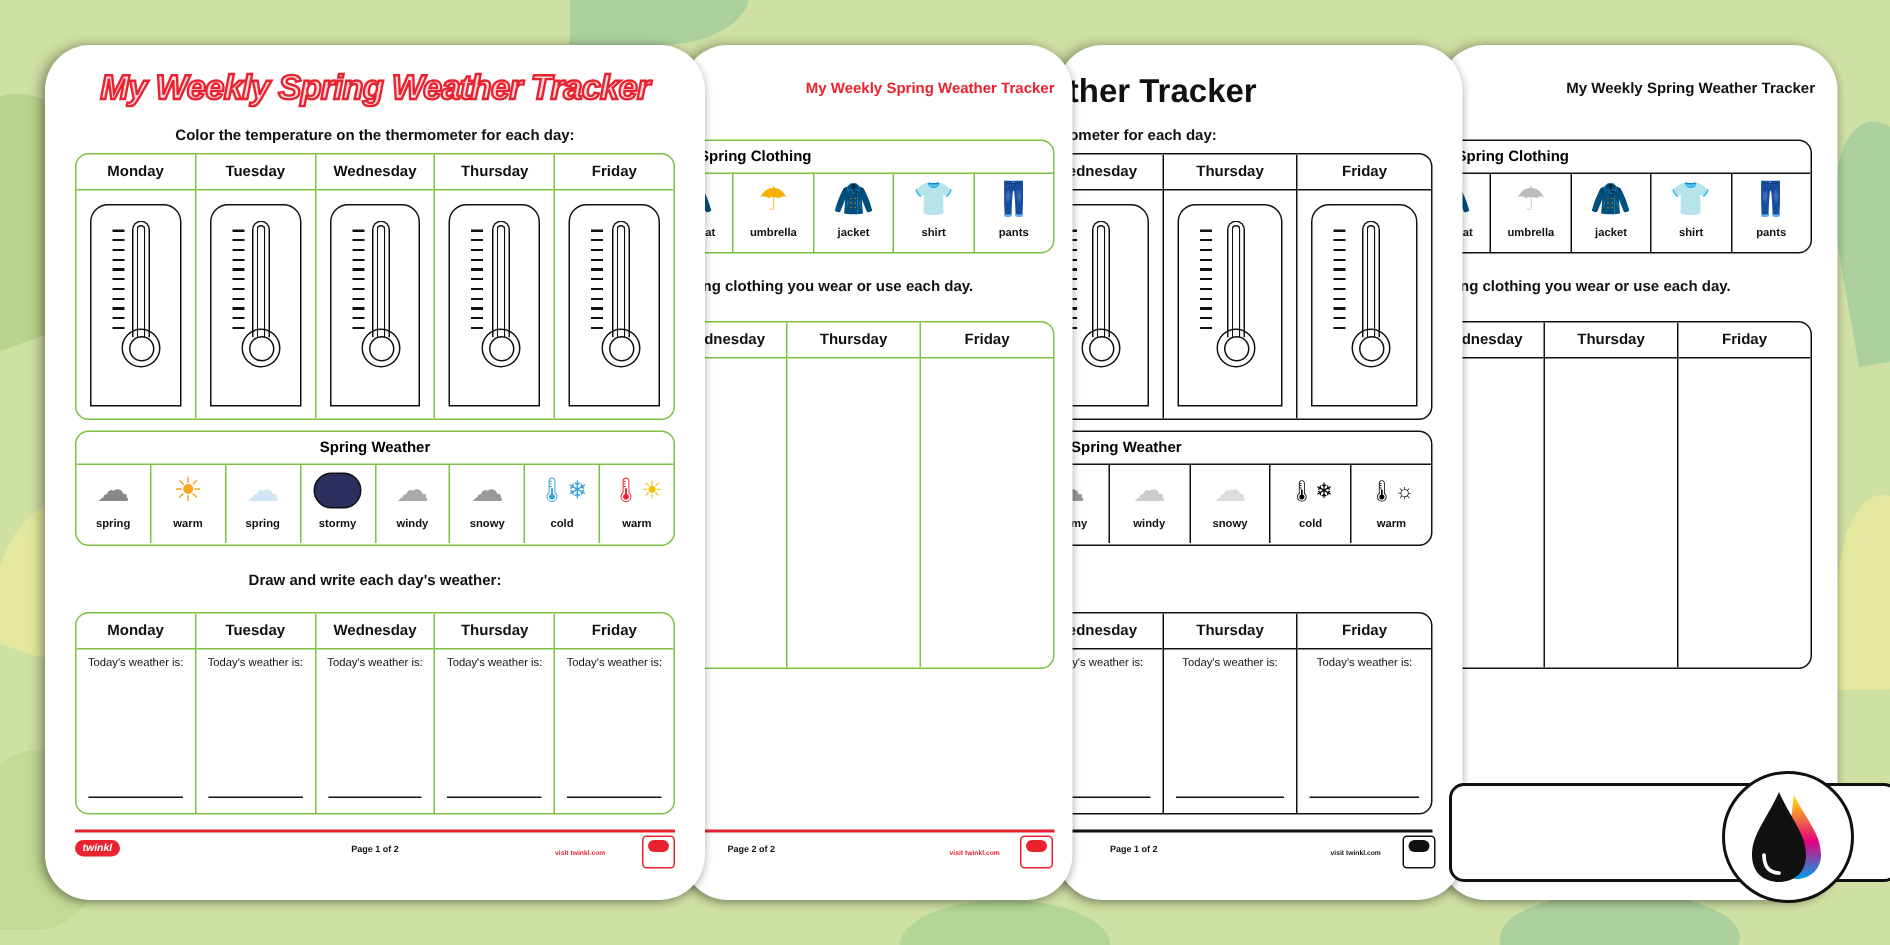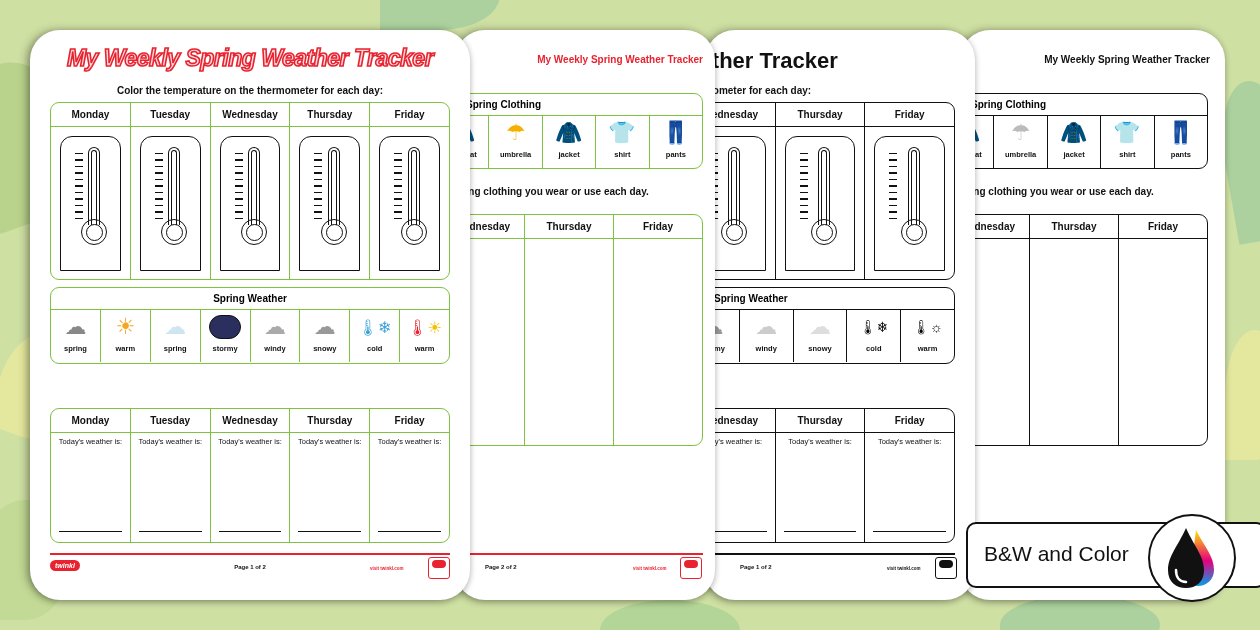--- a/index.html
+++ b/index.html
@@ -183,20 +183,21 @@
           <div class="wx-icon" style="font-size:16px;color:#3aa0d8">🌡❄</div>
           <div class="wx-label">cold</div>
         </div>
       <div class="col wx-cell">
           <div class="wx-icon" style="font-size:16px;color:#e8232f">🌡<span style="color:#f5c000">☀</span></div>
           <div class="wx-label">warm</div>
         </div>
     </div>
   </div>
 
+  <div class="sub" style="left:0;right:0;top:352px">Draw and write each day's weather:</div>
 
   <div class="box" style="left:20px;top:378px;width:400px;height:135px">
     <div class="grid" style="height:100%">
       <div class="col">
           <div class="hdr">Monday</div>
           <div class="today">Today's weather is:</div>
           <div class="line"></div>
         </div>
       <div class="col">
           <div class="hdr">Tuesday</div>
@@ -394,21 +395,20 @@
           <div class="hdr">Thursday</div>
         </div>
       <div class="col">
           <div class="hdr">Friday</div>
         </div>
     </div>
   </div>
 </div>
 
 <div class="badge">
-  <div class="badge-text">B&amp;W and Color</div>
   <div class="badge-circle">
     <svg width="84" height="84" viewBox="0 0 84 84">
       <defs>
         <linearGradient id="cmy" x1="0" y1="0" x2="0" y2="1">
           <stop offset="0" stop-color="#ffe600"></stop>
           <stop offset="0.55" stop-color="#e6007e"></stop>
           <stop offset="1" stop-color="#00a0e9"></stop>
         </linearGradient>
       </defs>
       <path d="M46 14 C54 30 64 40 64 54 C64 64 56 70 48 70 C44 70 40 66 40 62 Z" fill="url(#cmy)"></path>

